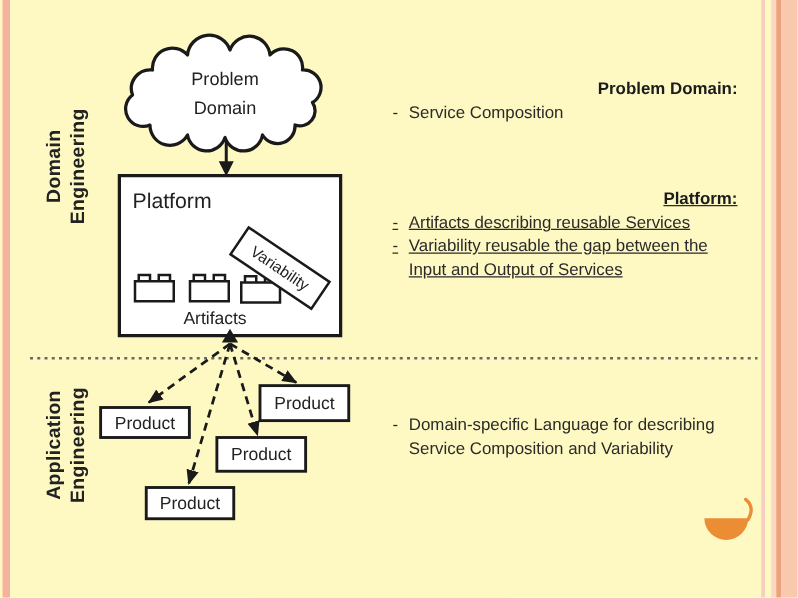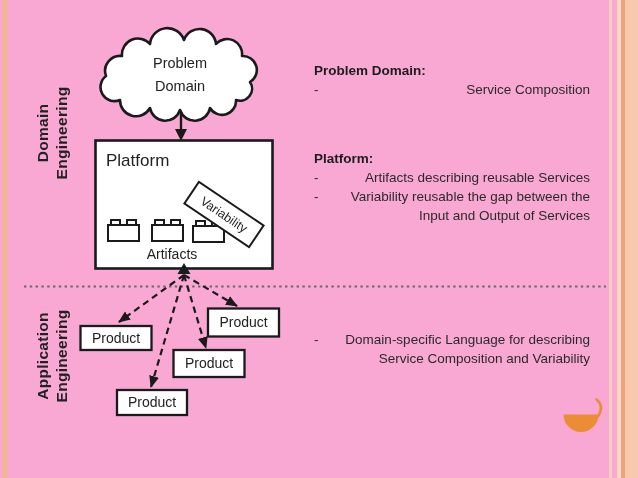--- a/index.html
+++ b/index.html
@@ -1,40 +1,40 @@
 <!DOCTYPE html>
 <html style="--ink: #1f1f1f; --left-border: #F3B49D; --right-border-thin: #F6CFC0; --right-border-light: #FBD8C4; --right-border-dark: #ECA37D; --right-border-wide: #F8C9AD; --crescent-orange: #EB8D35;"><head>
 <meta charset="utf-8">
 <style>
   html,body{margin:0;padding:0;}
   body{
     width:638px;height:478px;background:#ffffff;overflow:hidden;
     font-family:"Liberation Sans", sans-serif;
   }
-  .slide{position:relative;width:638px;height:478px;background:#f9a8d4;}
+  .slide{position:relative;width:638px;height:478px;background:#fef9c3;}
 
   
   .stripe{position:absolute;top:0;height:478px;}
   .stripe-left{left:2px;width:6px;background:var(--left-border,#F3B49D);}
   .stripe-r1{left:609px;width:3px;background:var(--right-border-thin,#F6CFC0);}
   .stripe-r2{left:617px;width:4px;background:var(--right-border-light,#FBD8C4);}
   .stripe-r3{left:621px;width:4px;background:var(--right-border-dark,#ECA37D);}
   .stripe-r4{left:625px;width:13px;background:var(--right-border-wide,#F8C9AD);}
 
   svg.diagram{position:absolute;left:0;top:0;}
 
   
   .note{position:absolute;width:276px;color:#2a2a2a;font-size:13.5px;line-height:19px;}
-  .note-heading{font-weight:bold;color:#1c1c1c;}
+  .note-heading{font-weight:bold;color:#1c1c1c;text-align:right;}
   .bullet{display:flex;}
   .bullet .dash{width:13px;flex:0 0 13px;text-align:left;}
-  .bullet .btxt{flex:1;text-align:right;}
+  .bullet .btxt{flex:1;}
 
   .note1{left:314px;top:61px;}
-  .note2{left:314px;top:149px;}
+  .note2{left:314px;top:149px;text-decoration:underline;}
   .note3{left:314px;top:330px;}
 
   
   text{fill:#222;font-family:"Liberation Sans", sans-serif;}
 </style>
 </head>
 <body>
 
 <div class="slide">
 

